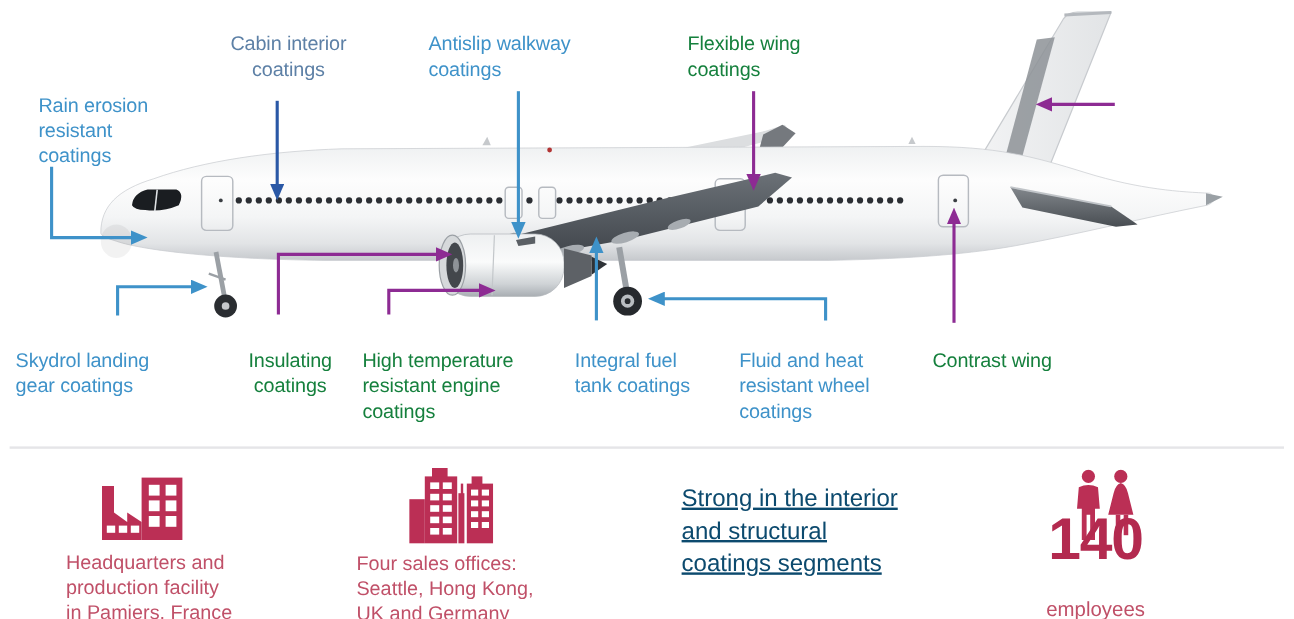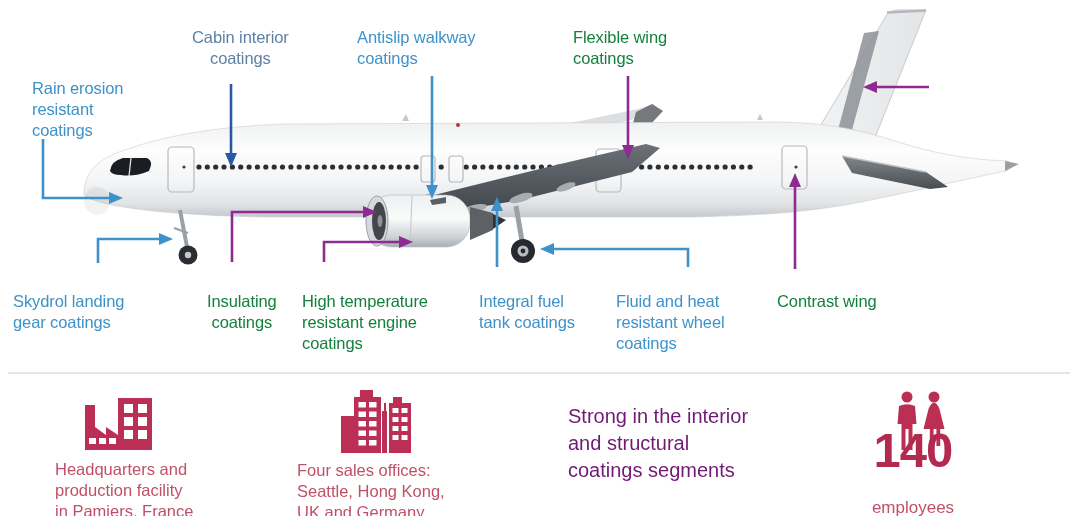--- a/index.html
+++ b/index.html
@@ -10,21 +10,21 @@
   }
   .stage svg{position:absolute;left:0;top:0;}
   .lbl{
     position:absolute;white-space:pre-line;font-size:16.5px;line-height:21px;
     letter-spacing:-0.1px;
   }
   .c-blue{color:#3e92c9;}
   .c-steel{color:#5d80a6;}
   .c-purple{color:#15803d;}
   .c-crimson{color:#c05068;}
-  .c-strong{color:#701a75;}
+  .c-strong{color:#0c4a6e;text-decoration:underline;}
 
   #lbl-rain{left:32px;top:78px;}
   #lbl-cabin{left:192px;top:27px;text-align:center;}
   #lbl-antislip{left:357px;top:27px;}
   #lbl-flexible{left:573px;top:27px;}
   #lbl-durable{left:940px;top:79px;width:132px;}
   #lbl-skydrol{left:13px;top:291px;}
   #lbl-insulating{left:207px;top:291px;text-align:center;}
   #lbl-hightemp{left:302px;top:291px;}
   #lbl-integral{left:479px;top:291px;}

